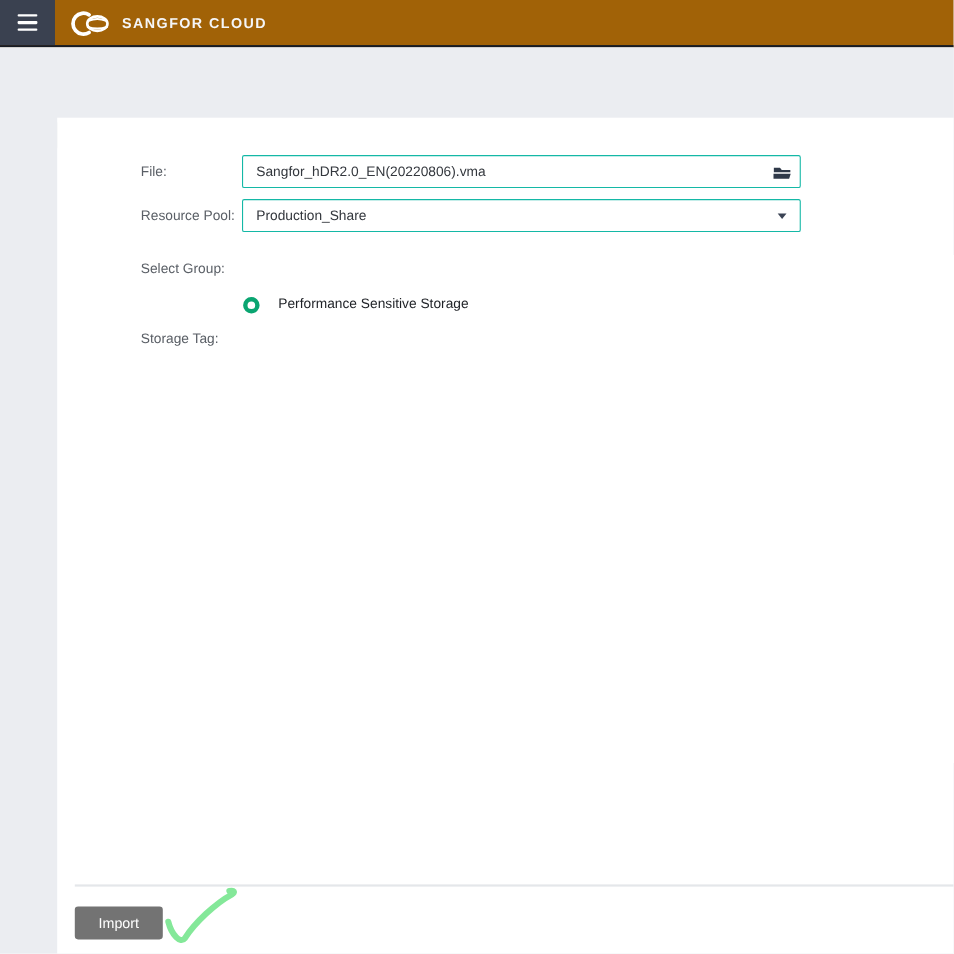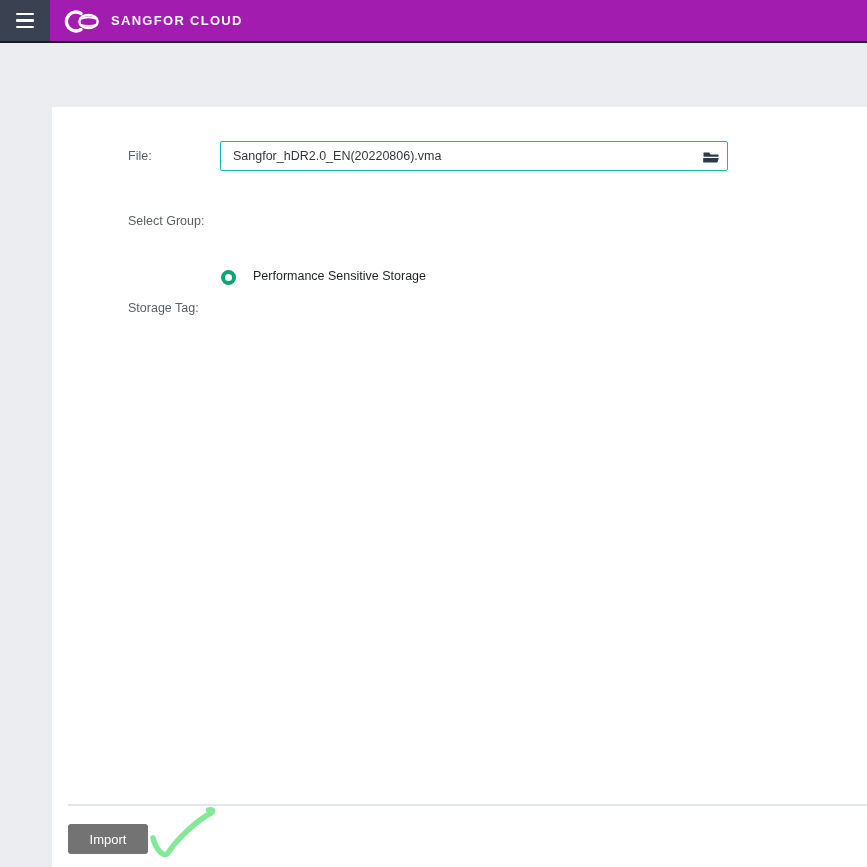--- a/index.html
+++ b/index.html
@@ -7,21 +7,21 @@
     width:867px;height:867px;overflow:hidden;
     font-family:"Liberation Sans",sans-serif;
     background:#ebedf1;
     -webkit-font-smoothing:antialiased;
   }
   .root{position:relative;width:867px;height:867px;}
 
   
   .navbar{
     position:absolute;left:0;top:0;width:867px;height:43px;
-    background:#a21caf;border-bottom:2px solid #161b24;box-sizing:border-box;
+    background:#a16207;border-bottom:2px solid #161b24;box-sizing:border-box;
   }
   .menu-btn{
     position:absolute;left:0;top:0;width:50px;height:41px;
     background:#3a4150;display:flex;align-items:center;justify-content:center;
     cursor:pointer;
   }
   .hamburger{display:flex;flex-direction:column;gap:4px;}
   .hamburger span{display:block;width:18px;height:2.5px;background:#ffffff;border-radius:1px;}
   .brand{
     position:absolute;left:64px;top:0;height:41px;display:flex;align-items:center;gap:7px;
@@ -144,22 +144,31 @@
         <svg width="18" height="15" viewBox="0 0 18 15">
           <g fill="#2f3949">
             <path d="M1.5 3.5 h5.6 l1.6 2 h7.8 v2.2 H1.5 z"></path>
             <path d="M1.2 9 h15.6 l-1.4 4.6 H1.2 z"></path>
           </g>
         </svg>
       </span>
     </div>
   </div>
 
+  <div class="form-row" style="top:181px;">
+    <span class="lbl">Resource Pool:</span>
+    <div class="field">
+      <span class="val">Production_Share</span>
+      <span class="trail">
+          <span class="caret"></span>
+        </span>
+    </div>
+  </div>
 
-  <div class="form-row" style="top:206px;border-radius:11px;">
+  <div class="form-row" style="top:229px;border-radius:11px;">
     <span class="lbl">Select Group:</span>
   </div>
 
   <div class="radio-row" style="top:268px;">
     <span class="lbl" style="height:16px;margin-top:32px;">Storage Tag:</span>
     <span class="radio-dot"></span>
     <span class="radio-label">Performance Sensitive Storage</span>
   </div>
 
   <div class="divider"></div>

